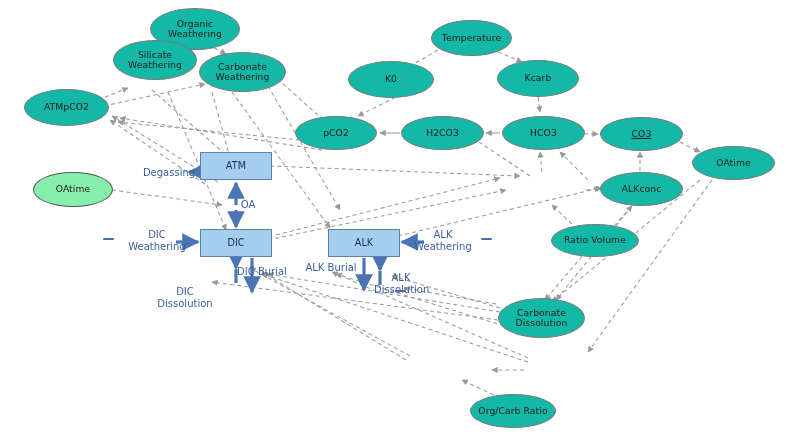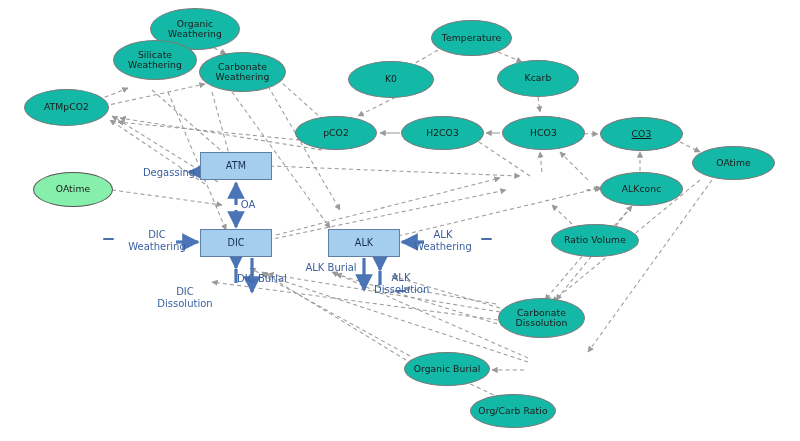--- a/index.html
+++ b/index.html
@@ -174,34 +174,33 @@
   <div class="node aux" style="left:497px;top:60px;width:82px;height:37px;">Kcarb</div>
   <div class="node aux" style="left:295px;top:116px;width:82px;height:34px;">pCO2</div>
   <div class="node aux" style="left:401px;top:116px;width:83px;height:34px;">H2CO3</div>
   <div class="node aux" style="left:502px;top:116px;width:83px;height:34px;">HCO3</div>
   <div class="node aux" style="left:600px;top:117px;width:83px;height:34px;text-decoration:underline;">CO3</div>
   <div class="node aux" style="left:692px;top:146px;width:83px;height:34px;">OAtime</div>
   <div class="node aux" style="left:600px;top:172px;width:83px;height:34px;">ALKconc</div>
   <div class="node aux" style="left:551px;top:224px;width:88px;height:33px;">Ratio Volume</div>
   <div class="node aux" style="left: 498px; top: 298px; width: 87px; height: 40px; white-space: pre-line;">Carbonate
 Dissolution</div>
-  <div class="node aux" style="left:404px;top:352px;width:86px;height:34px;">Organic Burial</div>
   <div class="node stock" style="left:200px;top:152px;width:72px;height:28px;">ATM</div>
 
   <div class="node aux" style="left:470px;top:394px;width:86px;height:34px;">Org/Carb Ratio</div>
   <div class="node stock" style="left:200px;top:229px;width:72px;height:28px;">DIC</div>
   <div class="node stock" style="left:328px;top:229px;width:72px;height:28px;">ALK</div>
 
   <div class="flowlabel" style="left:140px;top:167px;width:58px;">Degassing</div>
   <div class="flowlabel" style="left:224px;top:199px;width:24px;margin-left:12px;">OA</div>
   <div class="flowlabel" style="left: 128px; top: 229px; width: 58px; white-space: pre-line;">DIC
 Weathering</div>
   <div class="flowlabel" style="left: 414px; top: 229px; width: 58px; white-space: pre-line;">ALK
 Weathering</div>
-  <div class="flowlabel" style="left:234px;top:273px;width:56px;">DIC Burial</div>
+  <div class="flowlabel" style="left:234px;top:266px;width:56px;">DIC Burial</div>
   <div class="flowlabel" style="left:147px;top:286px;width:76px;">DIC Dissolution</div>
   <div class="flowlabel" style="left:302px;top:262px;width:58px;">ALK Burial</div>
   <div class="flowlabel" style="left: 374px; top: 272px; width: 54px; white-space: pre-line;">ALK
 Dissolution</div>
 
   <div class="minus" style="left:103px;top:238px;"></div>
   <div class="minus" style="left:481px;top:238px;"></div>
   <div class="minus" style="left:395px;top:290px;"></div>
 
 </div>

